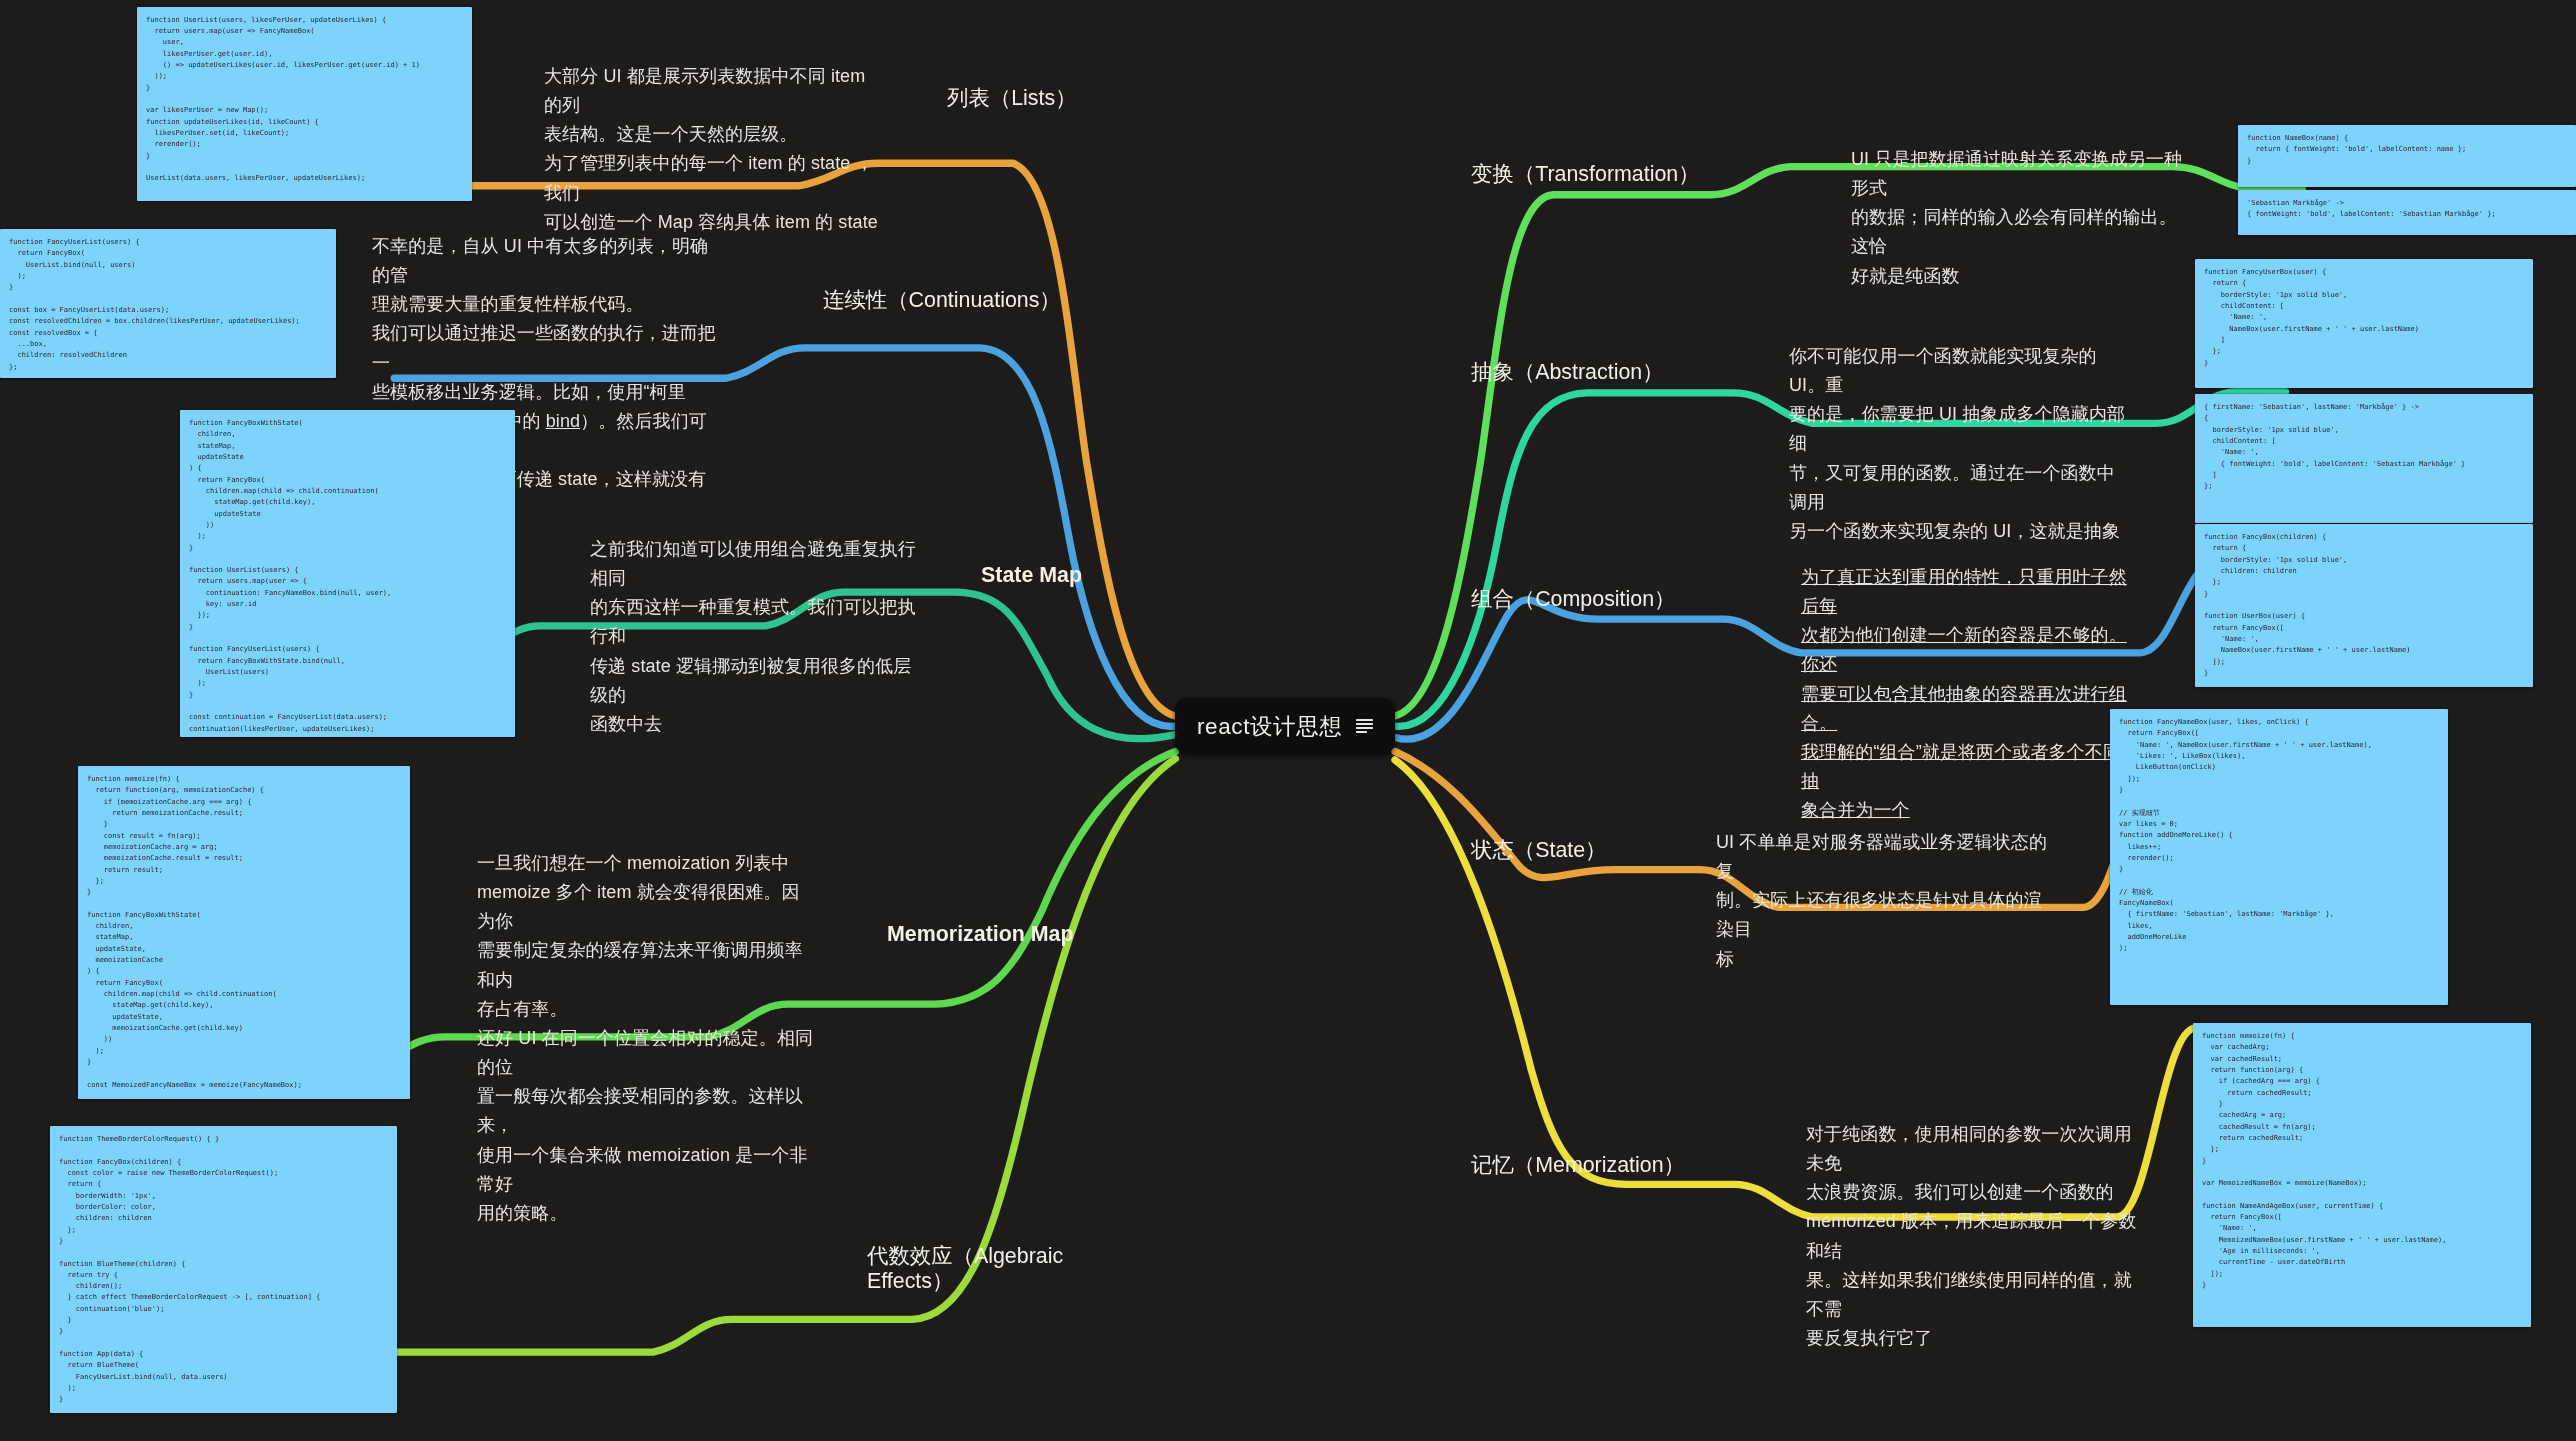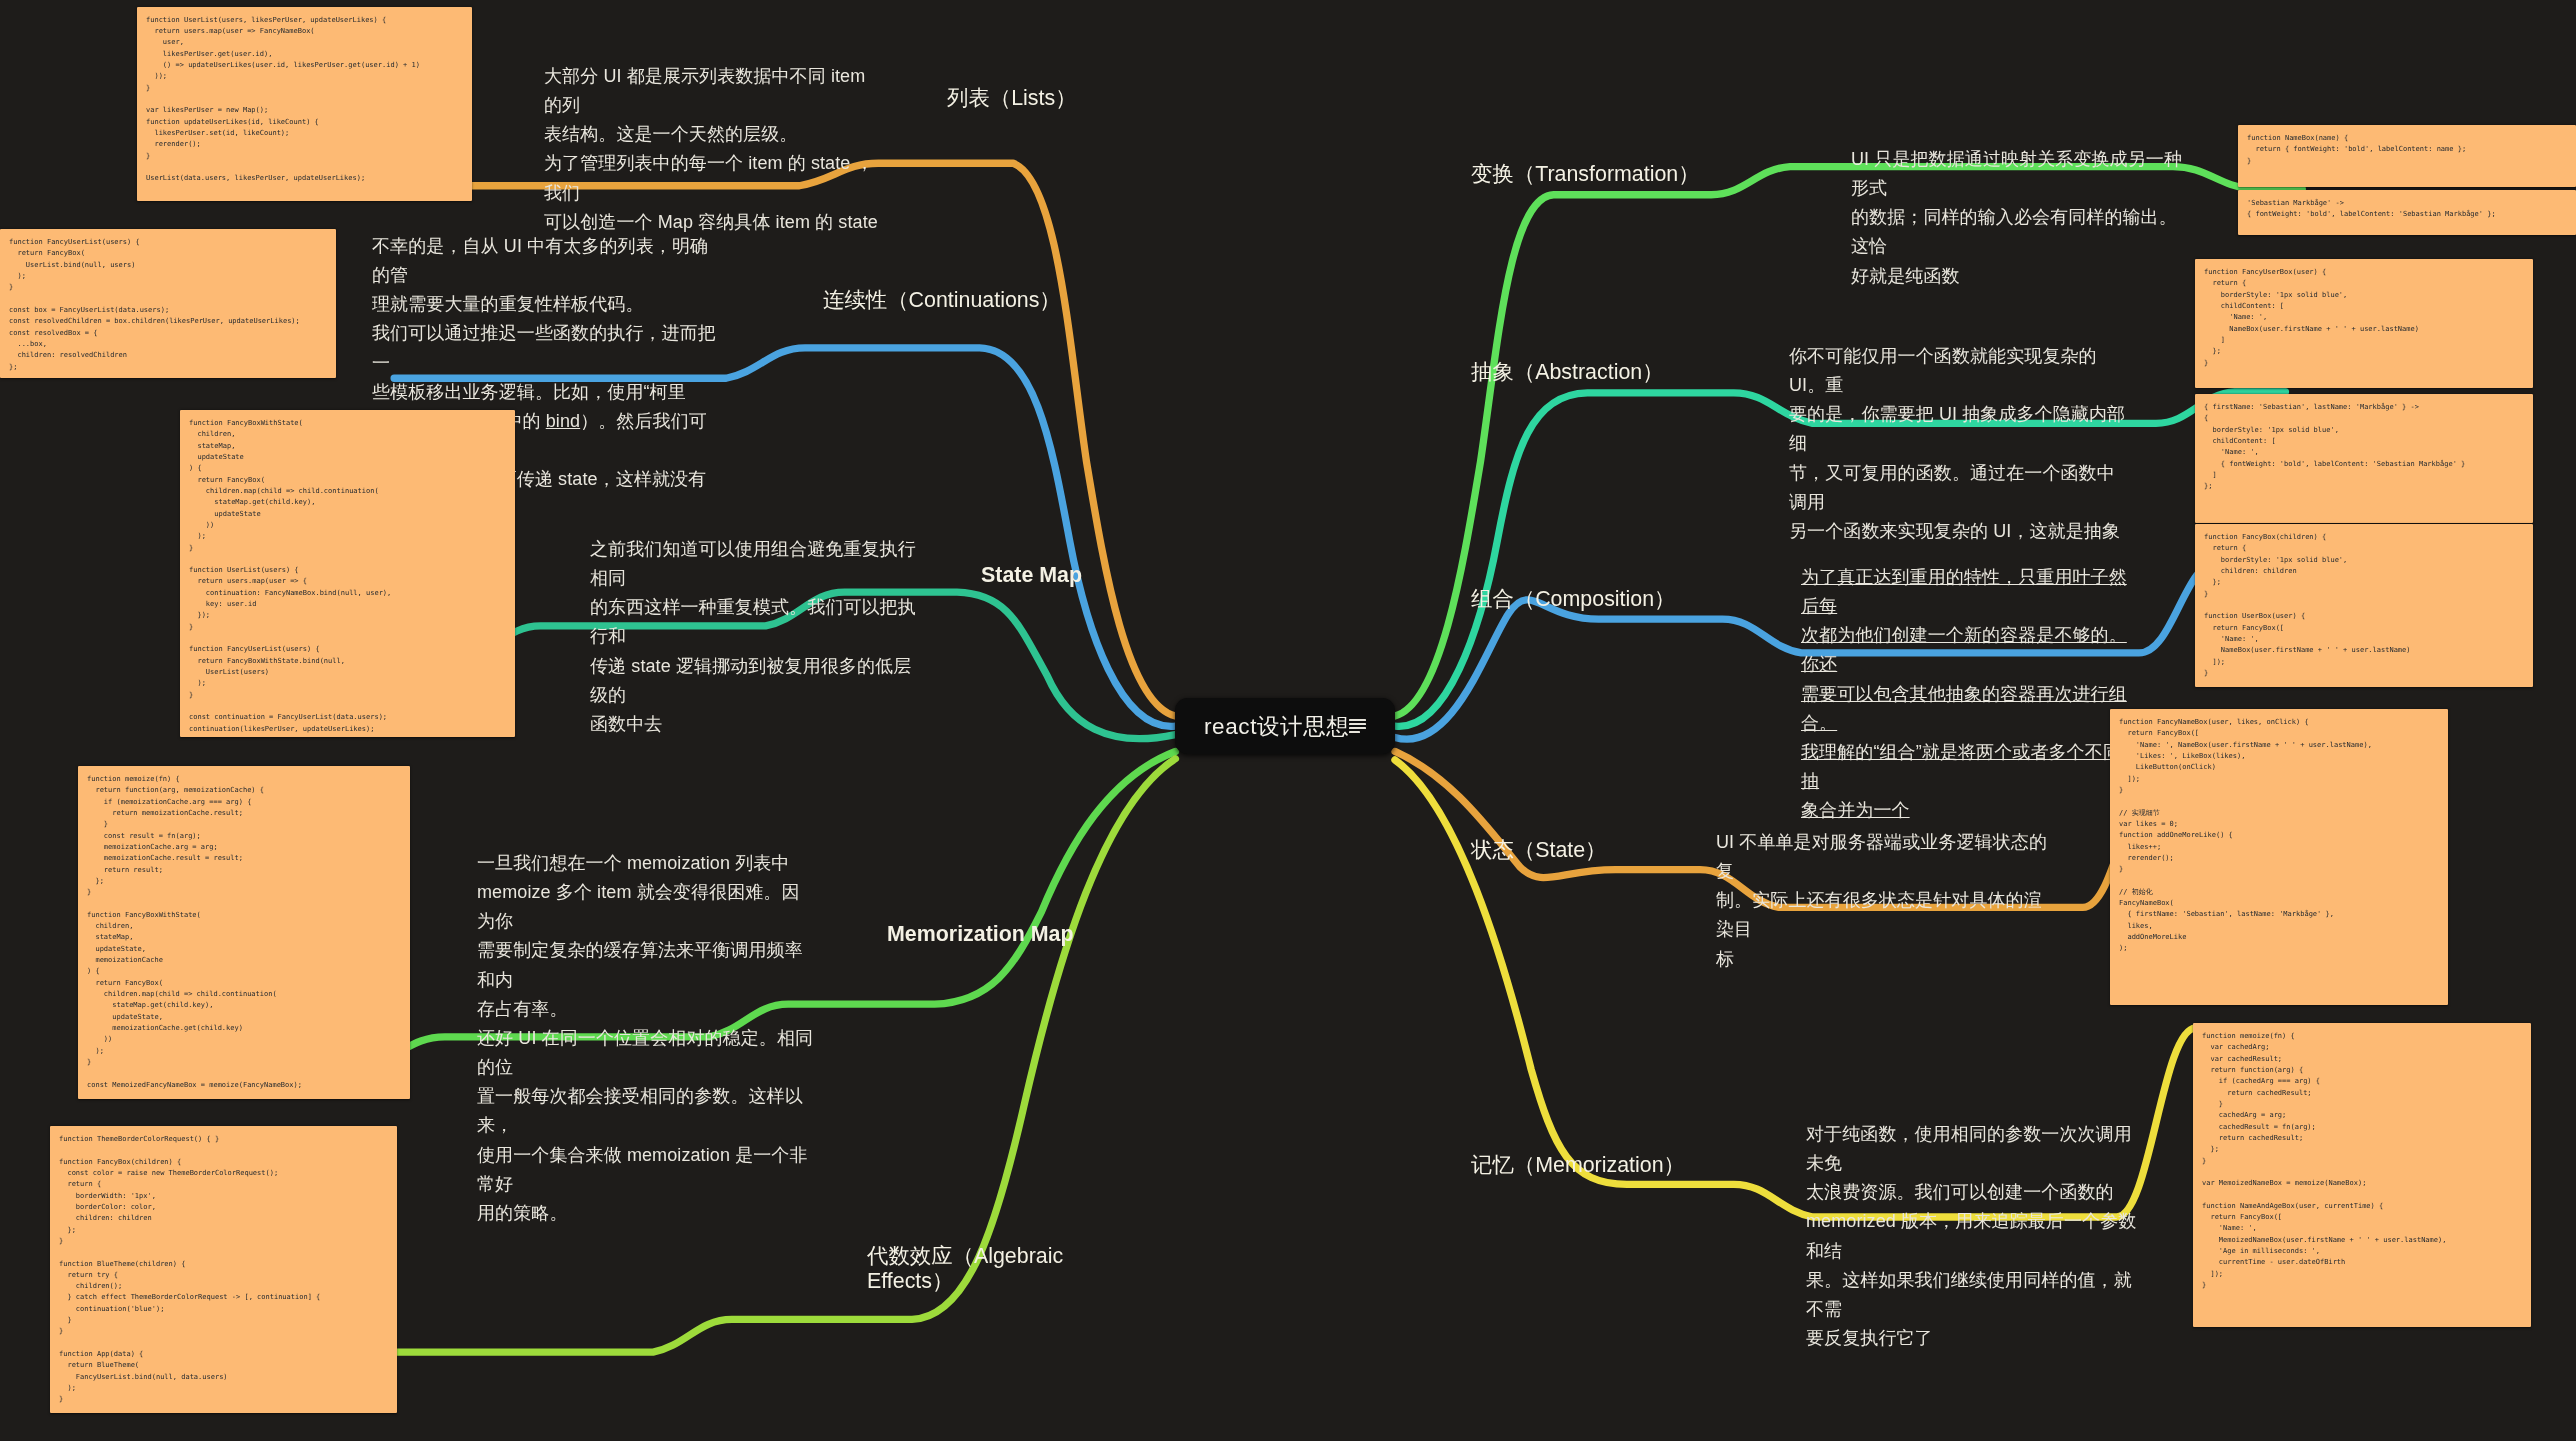--- a/index.html
+++ b/index.html
@@ -12,21 +12,21 @@
   svg.links{position:absolute;left:0;top:0;width:2576px;height:1441px;pointer-events:none;}
 
   
   .center-node{
     position:absolute;
     left:1175px;top:698px;
     width:220px;height:56px;
     background:#0d0d0d;
     border-radius:12.4px;
     display:flex;align-items:center;
-    padding:0 29px;
+    padding:0 22px;
     box-sizing:border-box;
     box-shadow:0 1.1px 5.6px rgba(0,0,0,.7);
   }
   .center-title{
     color:#f2f0e8;font-size:22.5px;font-weight:400;letter-spacing:0.6px;
     white-space:nowrap;flex:1;
   }
   .note-icon{width:17px;height:13.5px;display:flex;flex-direction:column;justify-content:space-between;}
   .note-icon i{display:block;height:1.7px;background:#e8e5dc;border-radius:0.6px;}
   .note-icon i:nth-child(1){width:100%;}
@@ -49,21 +49,21 @@
     color:#e9e6dd;
     font-size:18px;
     line-height:1.62;
     letter-spacing:0.1px;
   }
   .note u{text-decoration:underline;}
 
   
   .code{
     position:absolute;
-    background:#fdba74;
+    background:#7dd3fc;
     color:#24292e;
     font-family:"DejaVu Sans Mono","Liberation Mono",monospace;
     font-size:7px;
     line-height:1.62;
     padding:7.9px 9px;
     box-sizing:border-box;
     white-space:pre;
     overflow:hidden;
     box-shadow:0 0.6px 2.3px rgba(0,0,0,.55);
     border-radius:1.1px;

